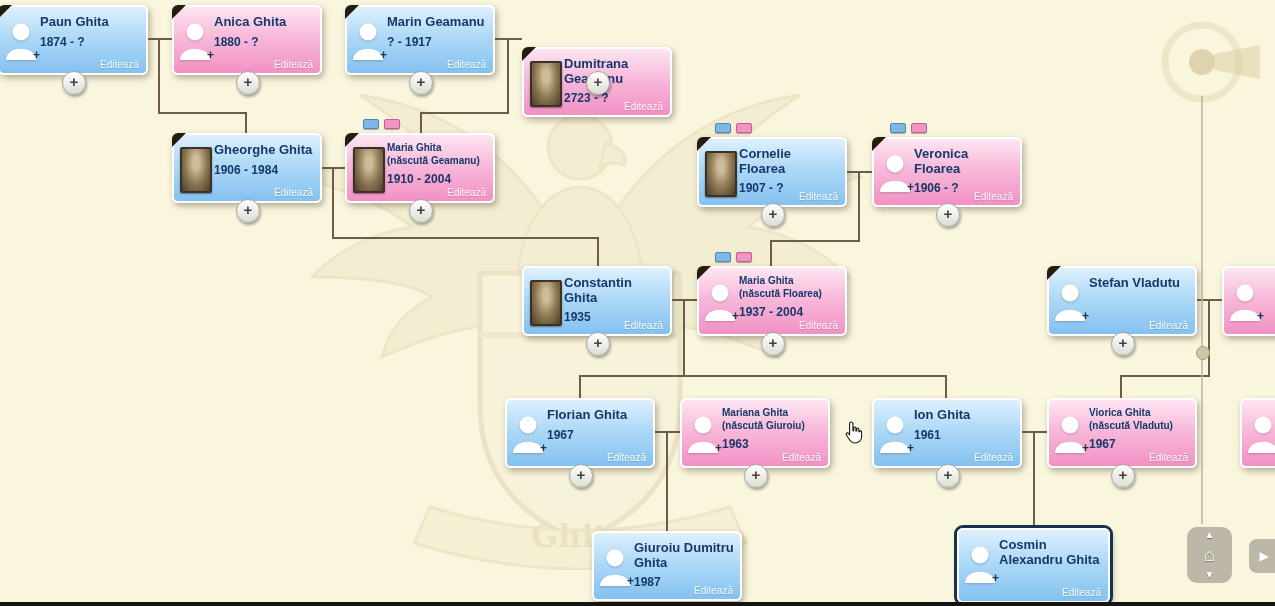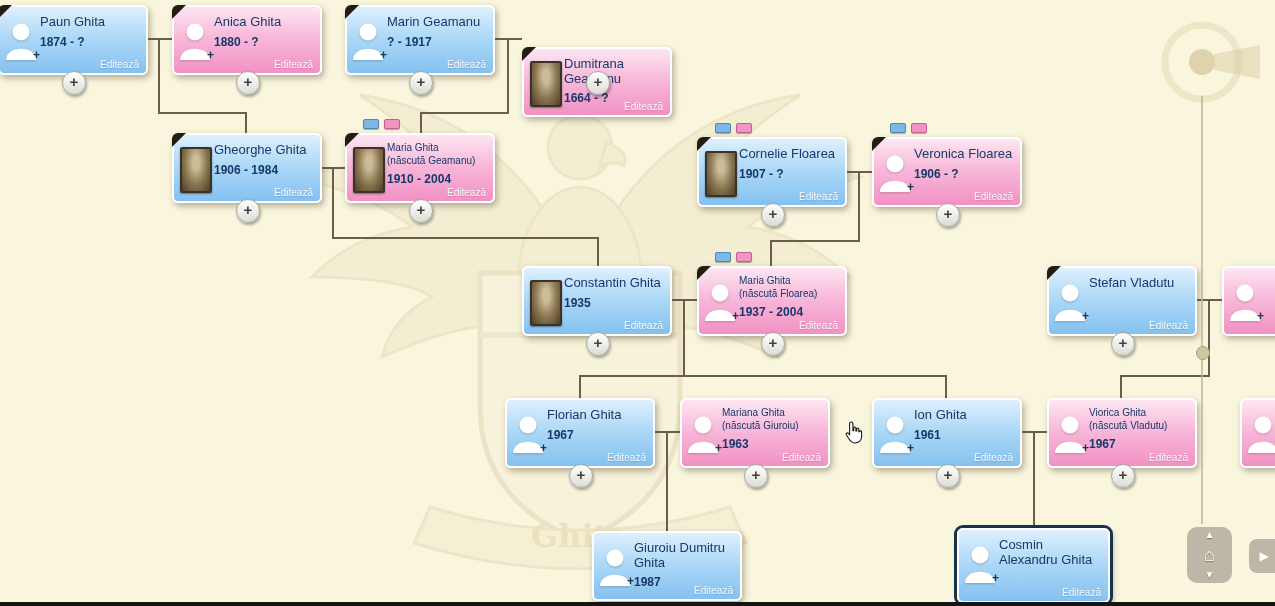--- a/index.html
+++ b/index.html
@@ -17,21 +17,21 @@
   
   .card {
     position:absolute; width:150px; height:70px; box-sizing:border-box;
     border:2px solid #ffffff; border-radius:6px; z-index:2; cursor:pointer;
     box-shadow:2px 3px 6px rgba(90,80,55,.45);
   }
   .card.m { background:linear-gradient(#def0fe 0%, #aed9f7 45%, #84c1f0 100%); }
   .card.f { background:linear-gradient(#fde6f2 0%, #f8b9da 45%, #f191c4 100%); }
   .card.selected { width:153px; height:75px; box-shadow:0 0 0 3px #15334e, 2px 3px 6px rgba(0,0,0,.4); }
 
-  .pname { margin:8px 6px 0 40px; max-width:102px; font-size:13px; font-weight:normal; color:#17386a; line-height:1.12; }
+  .pname { margin:8px 6px 0 40px; max-width:102px; font-size:13px; font-weight:bold; color:#17386a; line-height:1.12; }
   .pname.small { font-size:10px; line-height:1.3; margin-top:6px; }
   .years { margin:5px 6px 0 40px; font-size:12px; font-weight:bold; color:#17386a; }
   .edit { position:absolute; right:7px; bottom:3px; font-size:10px; color:rgba(255,255,255,.92); cursor:pointer; text-shadow:0 1px 1px rgba(0,0,0,.15); }
 
   .sil { position:absolute; left:5px; top:13px; width:32px; height:40px; }
   .sil svg { width:100%; height:100%; filter:drop-shadow(0 1px 1px rgba(0,0,0,.2)); }
   .sil .badge { position:absolute; right:-3px; bottom:-1px; font-size:12px; font-weight:bold; color:#23354a; line-height:1; }
   .photo {
     position:absolute; left:6px; top:12px; width:28px; height:42px; border-radius:2px;
     background:radial-gradient(ellipse at 50% 32%, #cdbc98 16%, #8a7650 55%, #4c3d29 100%);
@@ -158,21 +158,21 @@
           </svg><span class="badge">+</span></div>
         <div class="pname">Marin Geamanu</div>
         <div class="years">? - 1917</div>
         <span class="edit">Editează</span>
       </div>
       <div class="plus" style="left: 409px; top: 71px;">+</div>
       <div class="card f" style="left: 522px; top: 5px; margin-top: 42px;">
         <div class="fold"></div>
         <div class="photo"></div>
         <div class="pname">Dumitrana Geamanu</div>
-        <div class="years">1664 - ?</div>
+        <div class="years">2723 - ?</div>
         <span class="edit">Editează</span>
       </div>
       <div class="plus" style="left: 586px; top: 71px;">+</div>
       <div class="card m" style="left: 172px; top: 133px;">
         <div class="fold"></div>
         <div class="photo"></div>
         <div class="pname">Gheorghe Ghita</div>
         <div class="years">1906 - 1984</div>
         <span class="edit">Editează</span>
       </div>

